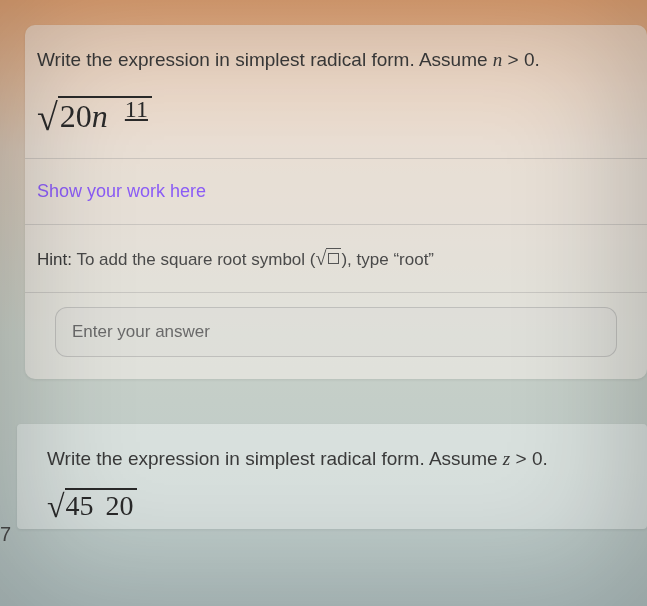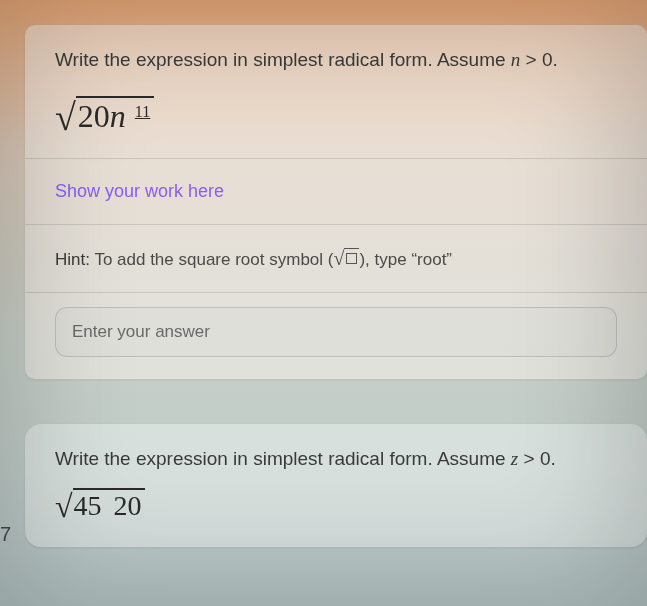--- a/index.html
+++ b/index.html
@@ -19,21 +19,21 @@
     
     .card {
       background: rgba(245, 240, 235, 0.55);
       border-radius: 10px;
       margin: 25px 0 0 25px;
       box-shadow: 0 1px 3px rgba(0,0,0,0.08);
       overflow: hidden;
     }
     
     .card-section {
-      padding: 22px 30px;
+      padding: 22px 12px;
       border-bottom: 1px solid rgba(150, 150, 150, 0.35);
     }
     
     .card-section:last-child {
       border-bottom: none;
     }
     
     .prompt-text {
       font-size: 19px;
       color: #3a3a3a;
@@ -61,24 +61,24 @@
       padding: 0 4px 0 2px;
       display: inline-flex;
       align-items: baseline;
     }
     
     .italic-var {
       font-style: italic;
     }
     
     .superscript {
-      font-size: 16px;
+      font-size: 24px;
       position: relative;
       top: -10px;
-      margin-left: 9px;
+      margin-left: 17px;
       text-decoration: underline;
     }
     
     .work-text {
       font-size: 18px;
       color: #8b5cf6;
       font-weight: 400;
     }
     
     .hint-text {
@@ -139,23 +139,23 @@
       position: absolute;
       left: 0px;
       bottom: 60px;
       font-size: 20px;
       color: #4a4a4a;
       font-weight: 400;
     }
     
     .card2 {
       background: rgba(235, 240, 238, 0.55);
-      border-radius: 16px;
-      margin: 45px 0 0 25px;
-      padding: 22px 30px 24px 30px;
+      border-radius: 4px;
+      margin: 45px 0 0 17px;
+      padding: 22px 30px 6px 30px;
       box-shadow: 0 1px 3px rgba(0,0,0,0.08);
     }
     
     .math-expr2 {
       font-family: "Times New Roman", Georgia, serif;
       font-size: 28px;
       color: #2a2a2a;
       margin-top: 14px;
       display: flex;
       align-items: baseline;

